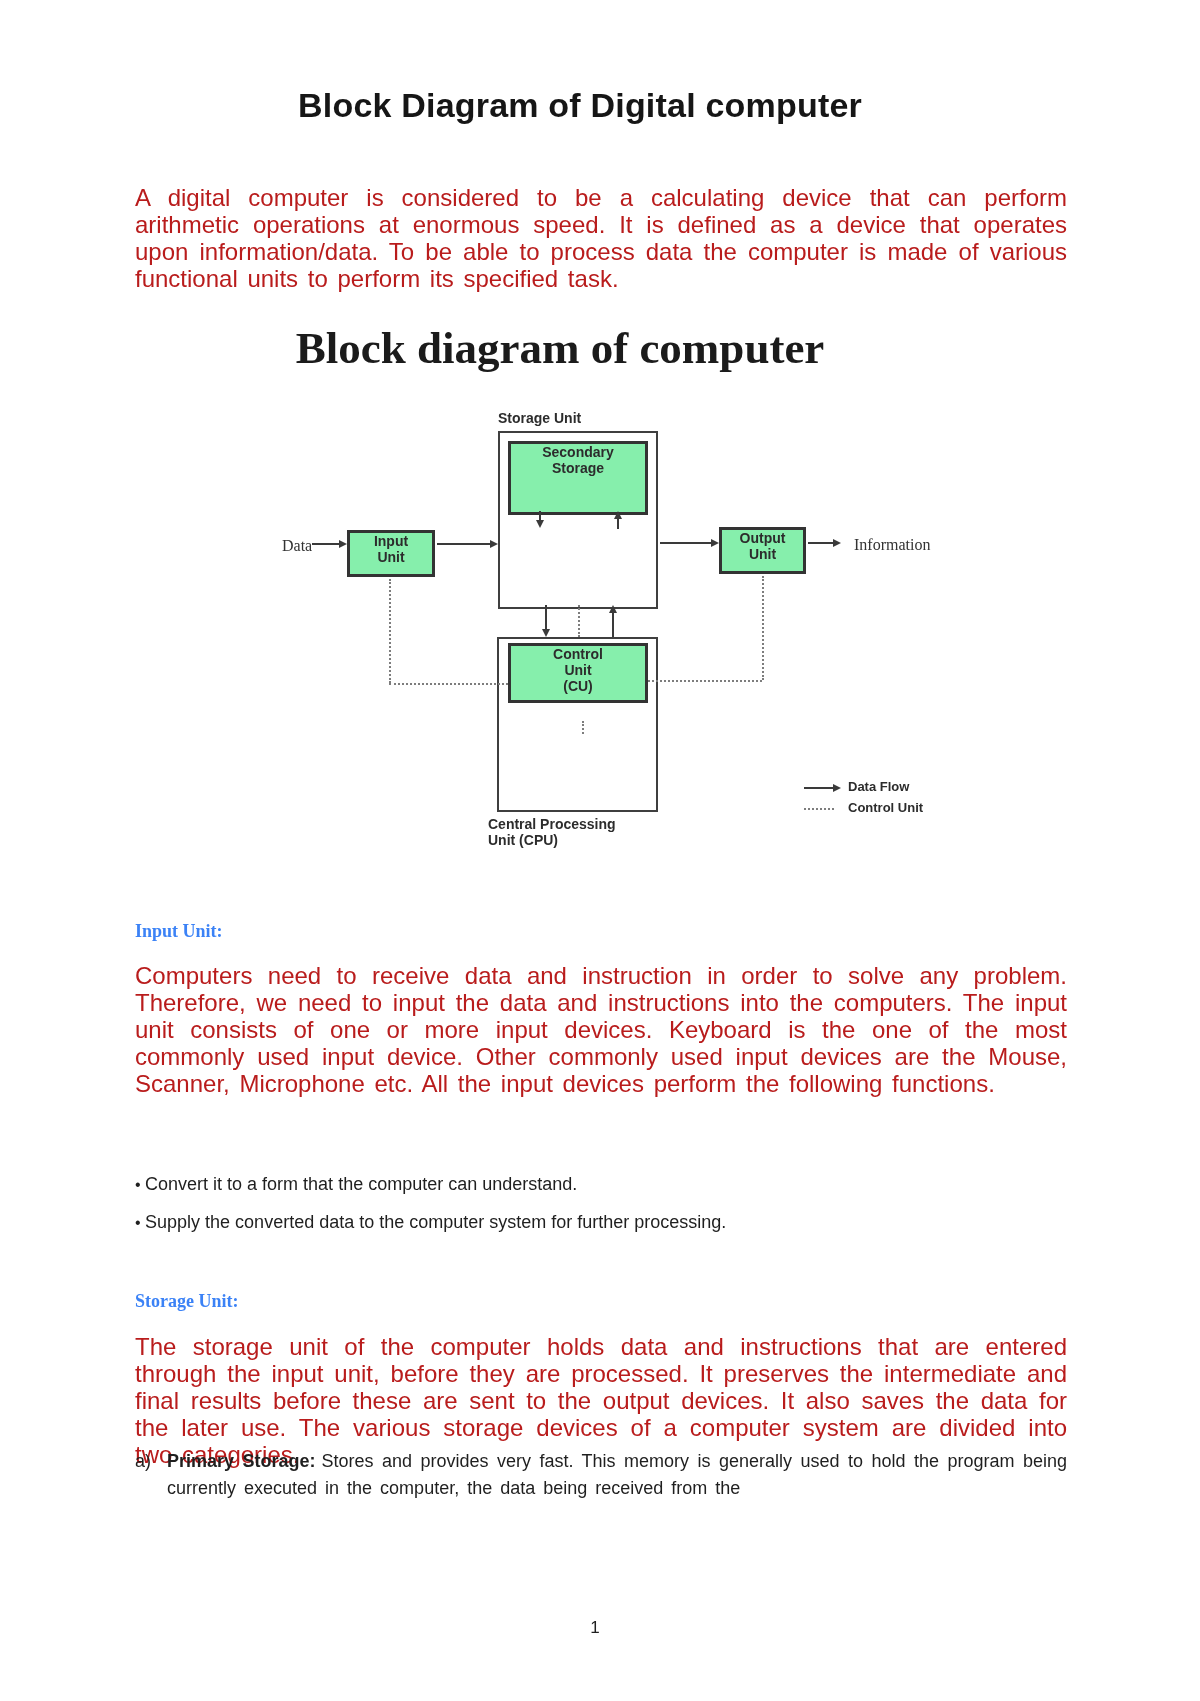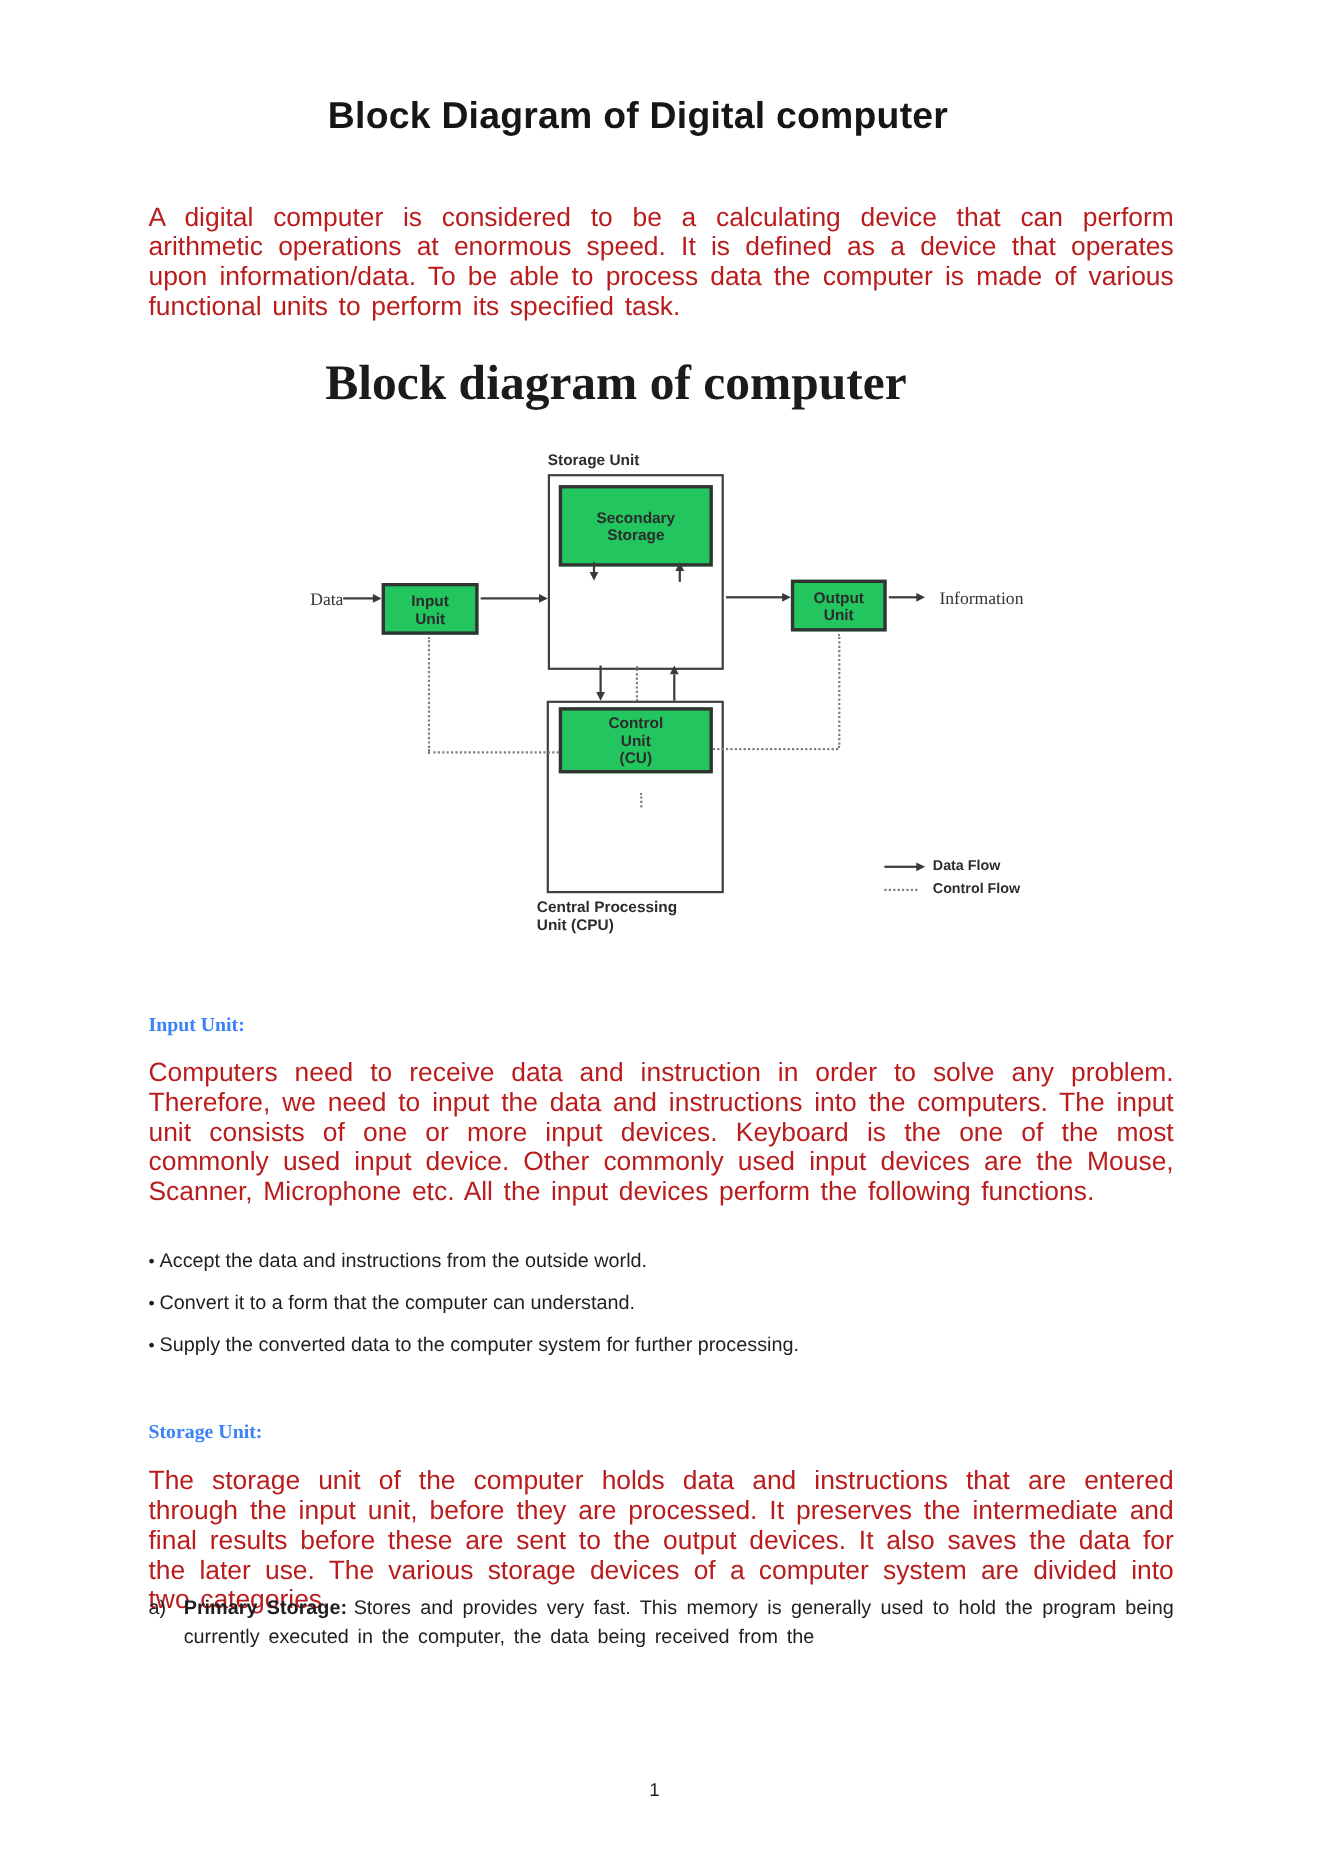--- a/index.html
+++ b/index.html
@@ -36,22 +36,22 @@
 
   
   .diagram{position:absolute;left:250px;top:315px;width:690px;height:550px;}
   .dg-title{
     position:absolute;left:0;top:7px;width:620px;text-align:center;
     font-family:"Liberation Serif", serif;font-weight:600;font-size:45px;color:#1b1b1b;
   }
   .dg-label{position:absolute;font-weight:bold;font-size:14px;color:#2c2c2c;}
   .outer-box{position:absolute;border:2px solid #3f3f3f;background:#fff;box-sizing:border-box;}
   .unit-box{
-    position:absolute;border:3px solid #333;background:#22c55e;box-sizing:border-box;
-    display:flex;align-items:center;justify-content:center;text-align:center;
+    position:absolute;border:3px solid #333;background:#86efac;box-sizing:border-box;
+    display:flex;align-items:flex-start;justify-content:center;text-align:center;
   }
   .unit-box .bl{display:inline-block;font-weight:bold;font-size:14px;line-height:16px;color:#2c2c2c;}
   .io-label{position:absolute;font-family:"Liberation Serif", serif;font-size:16px;color:#333;margin-left:12px;}
   .hl{position:absolute;height:2px;background:#3a3a3a;}
   .vl{position:absolute;width:2px;background:#3a3a3a;}
   .dh{position:absolute;height:0;border-top:2px dotted #7d7d7d;}
   .dv{position:absolute;width:0;border-left:2px dotted #7d7d7d;}
   .ar{position:absolute;width:0;height:0;}
   .ar.r{border-top:4px solid transparent;border-bottom:4px solid transparent;border-left:8px solid #3a3a3a;}
   .ar.d{border-left:4px solid transparent;border-right:4px solid transparent;border-top:8px solid #3a3a3a;}
@@ -124,28 +124,27 @@
     <div class="dv" style="left:139px;top:264px;height:104px;"></div>
     <div class="dh" style="left:139px;top:368px;width:119px;"></div>
 
     <div class="dv" style="left:512px;top:261px;height:104px;"></div>
     <div class="dh" style="left:398px;top:365px;width:114px;"></div>
 
     <div class="hl" style="left:554px;top:472px;width:30px;"></div>
     <div class="ar r" style="left:583px;top:469px;"></div>
     <div class="legend-text" style="left:598px;top:464px;">Data Flow</div>
     <div class="dh" style="left:554px;top:493px;width:30px;"></div>
-    <div class="legend-text" style="left:598px;top:485px;">Control Flow</div>
+    <div class="legend-text" style="left:598px;top:485px;">Control Unit</div>
 
   </div>
 
   <div class="heading" style="top:921px;">Input Unit:</div>
   <div class="para" style="top:962px;">Computers need to receive data and instruction in order to solve any problem. Therefore, we need to input the data and instructions into the computers. The input unit consists of one or more input devices. Keyboard is the one of the most commonly used input device. Other commonly used input devices are the Mouse, Scanner, Microphone etc. All the input devices perform the following functions.</div>
 
-  <div class="bullet" style="top:1133px;">Accept the data and instructions from the outside world.</div>
   <div class="bullet" style="top:1171px;">Convert it to a form that the computer can understand.</div>
   <div class="bullet" style="top:1209px;">Supply the converted data to the computer system for further processing.</div>
 
   <div class="heading" style="top:1291px;">Storage Unit:</div>
   <div class="para" style="top:1333px;">The storage unit of the computer holds data and instructions that are entered through the input unit, before they are processed. It preserves the intermediate and final results before these are sent to the output devices. It also saves the data for the later use. The various storage devices of a computer system are divided into two categories.</div>
 
   <div class="list-a">
     <span class="marker">a)</span>
     <span class="term">Primary Storage:</span><span>Stores and provides very fast. This memory is generally used to hold the program being currently executed in the computer, the data being received from the</span>
   </div>

